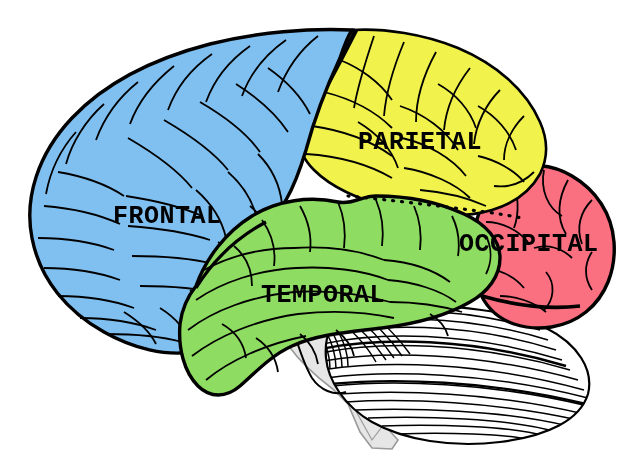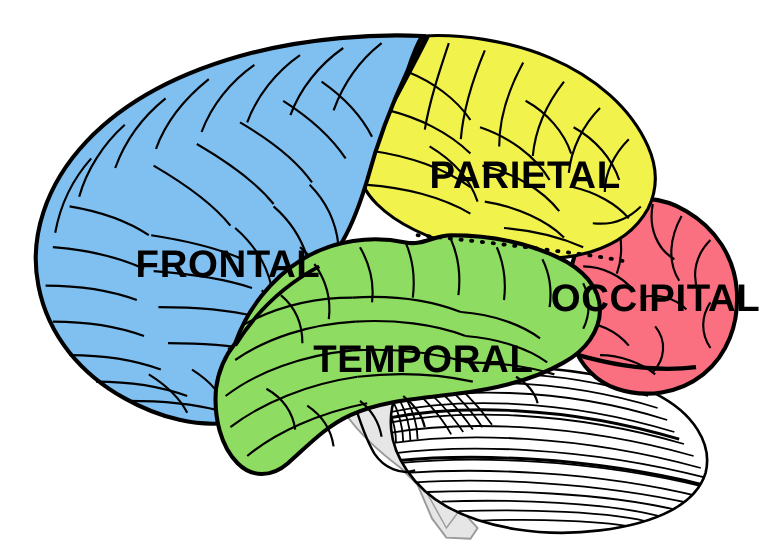--- a/index.html
+++ b/index.html
@@ -21,23 +21,23 @@
     position: absolute;
     left: 0;
     top: 0;
     width: 640px;
     height: 457px;
     display: block;
   }
   .lobe-label {
     position: absolute;
     color: #000000;
-    font-family: Liberation Sans, sans-serif;
+    font-family: Liberation Mono, monospace;
     font-weight: bold;
-    font-size: 32px;
+    font-size: 25px;
     letter-spacing: 0.5px;
     white-space: nowrap;
     line-height: 1;
     user-select: none;
   }
   #label-frontal  { left: 113px; top: 172px; margin-top: 32px; }
   #label-parietal { left: 358px; top: 130px; }
   #label-temporal { left: 261px; top: 283px; }
   #label-occipital{ left: 459px; top: 232px; }
 </style>

